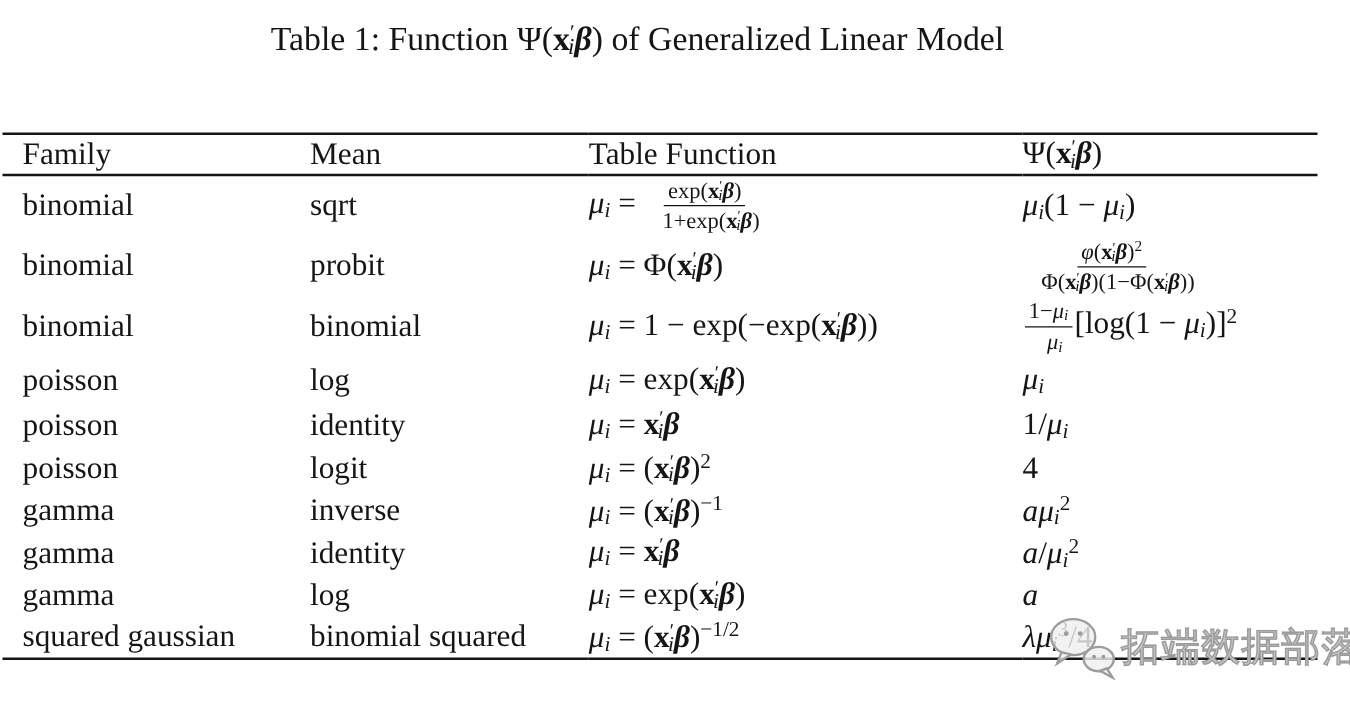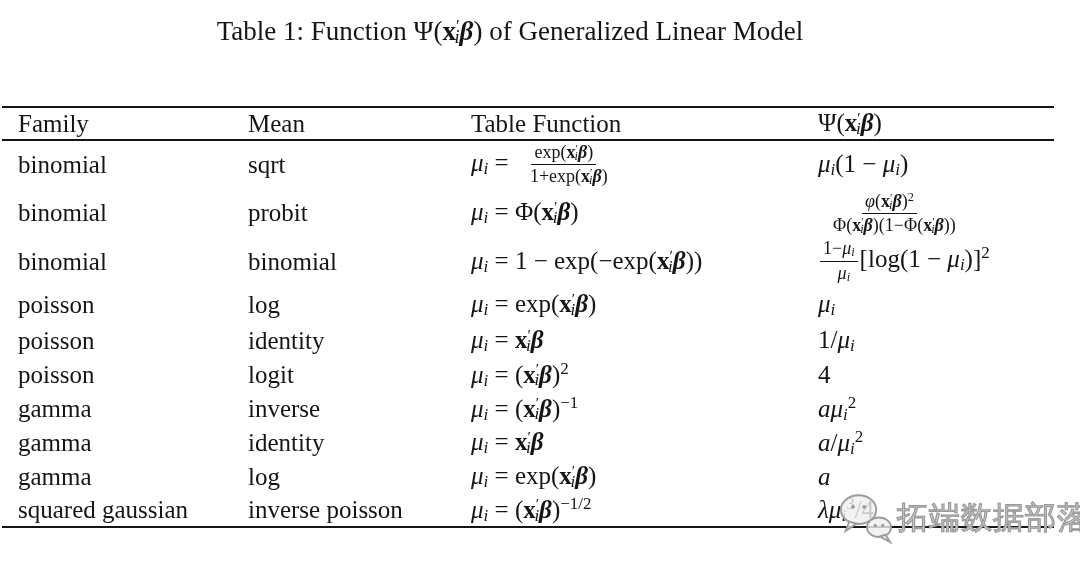--- a/index.html
+++ b/index.html
@@ -139,21 +139,21 @@
       <td class="m"><i>a</i>/<i>μ</i><sub><i>i</i></sub><sup>2</sup></td>
     </tr>
         <tr>
       <td>gamma</td>
       <td>log</td>
       <td class="m"><i>μ</i><sub><i>i</i></sub> = exp(<span class="bup">x</span><span class="pr">′</span><sub><i>i</i></sub><span class="bit">β</span>)</td>
       <td class="m"><i>a</i></td>
     </tr>
         <tr>
       <td>squared gaussian</td>
-      <td>inverse poisson</td>
+      <td>binomial squared</td>
       <td class="m"><i>μ</i><sub><i>i</i></sub> = (<span class="bup">x</span><span class="pr">′</span><sub><i>i</i></sub><span class="bit">β</span>)<sup>−1/2</sup></td>
       <td class="m"><i>λ</i><i>μ</i><sub><i>i</i></sub><sup>3</sup>/4</td>
     </tr>
       </tbody>
   </table>
 
   <div class="watermark">
     <svg width="56" height="52" viewBox="0 0 60 56" aria-hidden="true">
       <g stroke="#9c9c9c" stroke-width="2" fill="#efefef" fill-opacity="0.82">
         <ellipse cx="22" cy="19" rx="19" ry="15.5"></ellipse>

